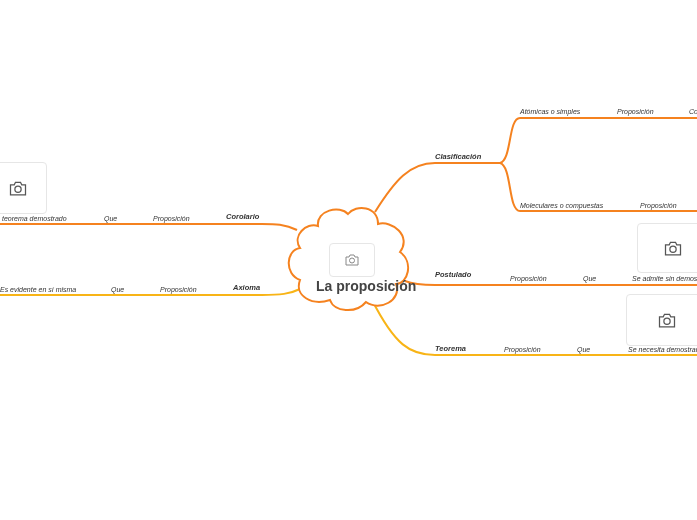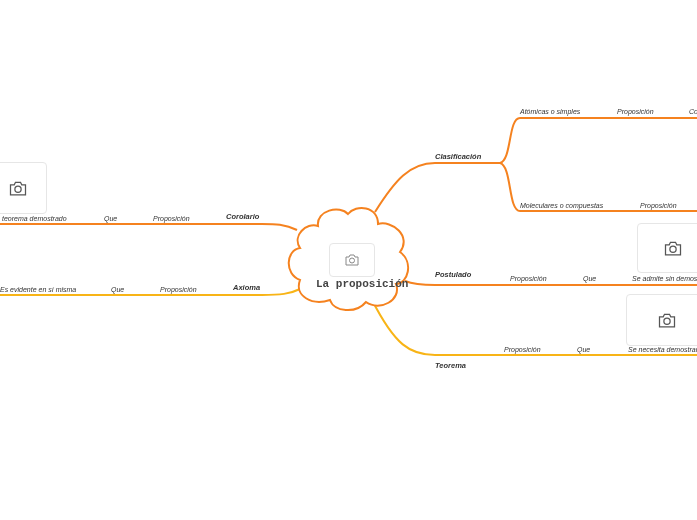--- a/index.html
+++ b/index.html
@@ -1,20 +1,20 @@
 <!DOCTYPE html>
 <html><head>
   <meta charset="utf-8">
   <style>
     html, body { margin:0; padding:0; background:#ffffff; }
     body { width:697px; height:520px; position:relative; overflow:hidden; font-family:"Liberation Sans", sans-serif; }
     svg.lines { position:absolute; left:0; top:0; }
     .lbl { position:absolute; font-size:7px; color:#333; white-space:nowrap; line-height:9px;font-style:italic; }
     .main { font-weight:bold; font-size:7.5px; color:#333; }
-    .center-title { position:absolute; font-weight:bold; font-size:11px; color:#444; white-space:nowrap;font-family:Liberation Mono, monospace; }
+    .center-title { position:absolute; font-weight:bold; font-size:14px; color:#444; white-space:nowrap; }
     .imgbox { position:absolute; background:#fff; border:1px solid #e6e6e6; border-radius:4px; display:flex; align-items:center; justify-content:center; }
   </style>
 </head>
 <body>
 
 <svg class="lines" width="697" height="520">
 
   <path d="M375,212 C395,180 410,163 435,163 L500,163" fill="none" stroke="#f5821f" stroke-width="2"></path>
   <path d="M500,163 C512,160 508,118 520,118 L697,118" fill="none" stroke="#f5821f" stroke-width="2"></path>
   <path d="M500,163 C512,166 508,211 520,211 L697,211" fill="none" stroke="#f5821f" stroke-width="2"></path>
@@ -49,21 +49,21 @@
 <div class="lbl" style="left:510px;top:274px;">Proposición</div>
 <div class="lbl" style="left:583px;top:274px;">Que</div>
 <div class="lbl" style="left:632px;top:274px;">Se admite sin demos</div>
 <div class="imgbox" style="left:637px;top:223px;width:70px;height:48px;">
   <svg width="18" height="15" viewBox="0 0 14 12">
       <path d="M1,3 h3 l1,-2 h4 l1,2 h3 v8 h-12 z" fill="none" stroke="#555" stroke-width="1"></path>
       <circle cx="7" cy="6.5" r="2.5" fill="none" stroke="#555" stroke-width="1"></circle>
     </svg>
 </div>
 
-<div class="lbl main" style="left:435px;top:361px;">Teorema</div>
+<div class="lbl main" style="left:435px;top:344px;">Teorema</div>
 <div class="lbl" style="left:504px;top:345px;">Proposición</div>
 <div class="lbl" style="left:577px;top:345px;">Que</div>
 <div class="lbl" style="left:628px;top:345px;">Se necesita demostrar</div>
 <div class="imgbox" style="left:626px;top:294px;width:80px;height:50px;">
   <svg width="18" height="15" viewBox="0 0 14 12">
       <path d="M1,3 h3 l1,-2 h4 l1,2 h3 v8 h-12 z" fill="none" stroke="#555" stroke-width="1"></path>
       <circle cx="7" cy="6.5" r="2.5" fill="none" stroke="#555" stroke-width="1"></circle>
     </svg>
 </div>
 

